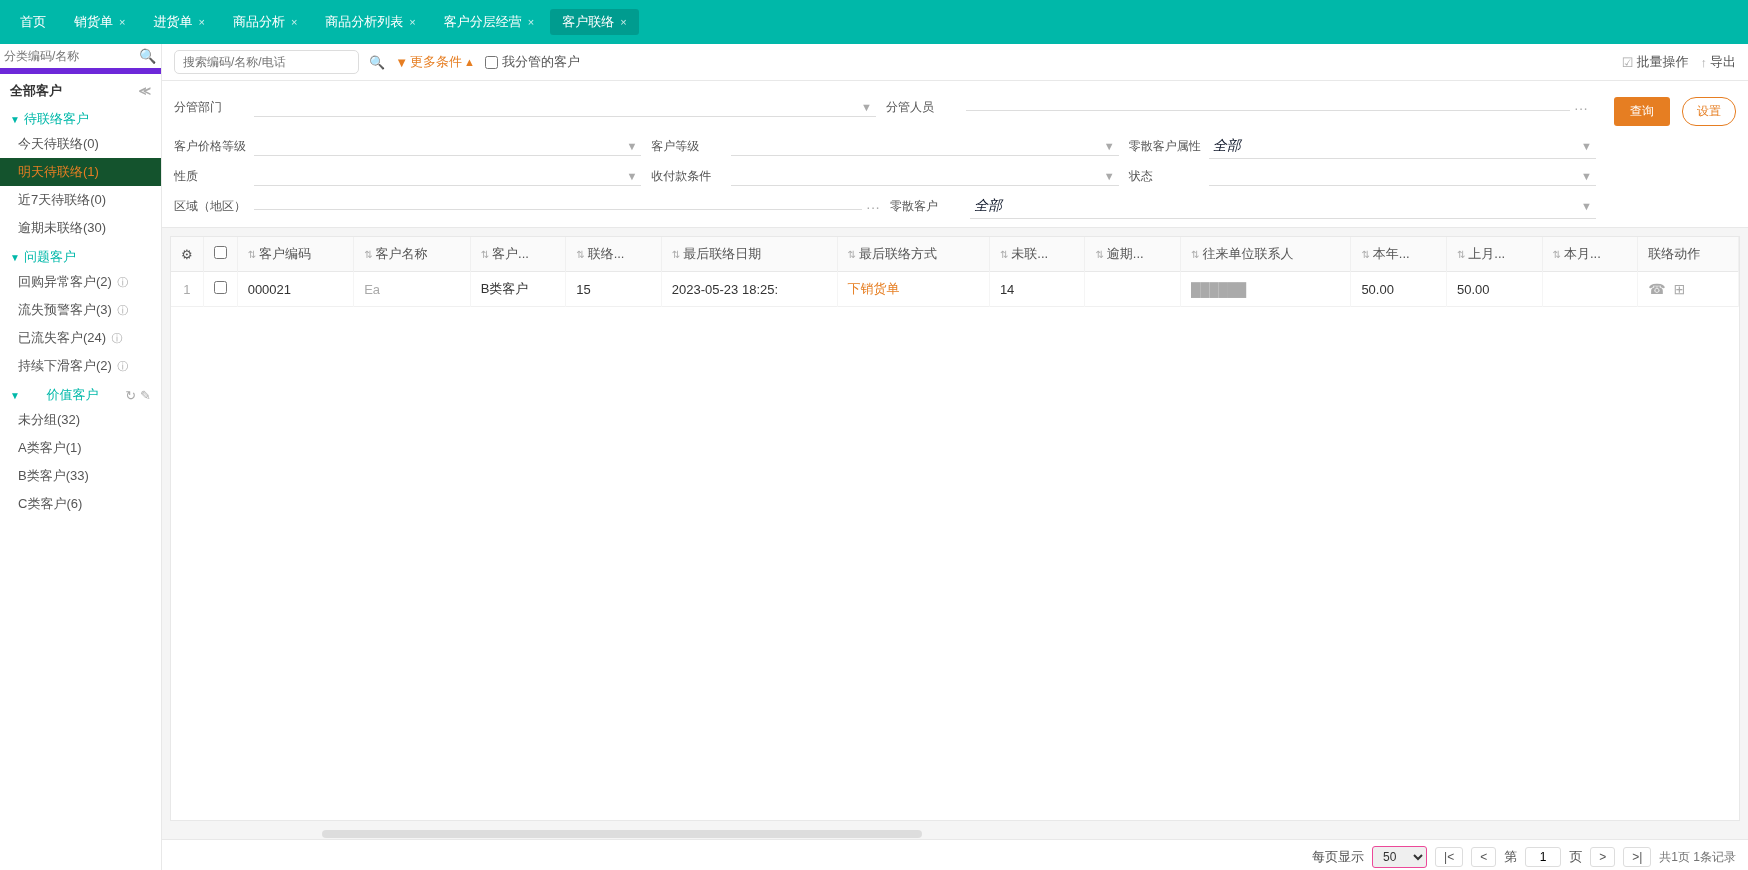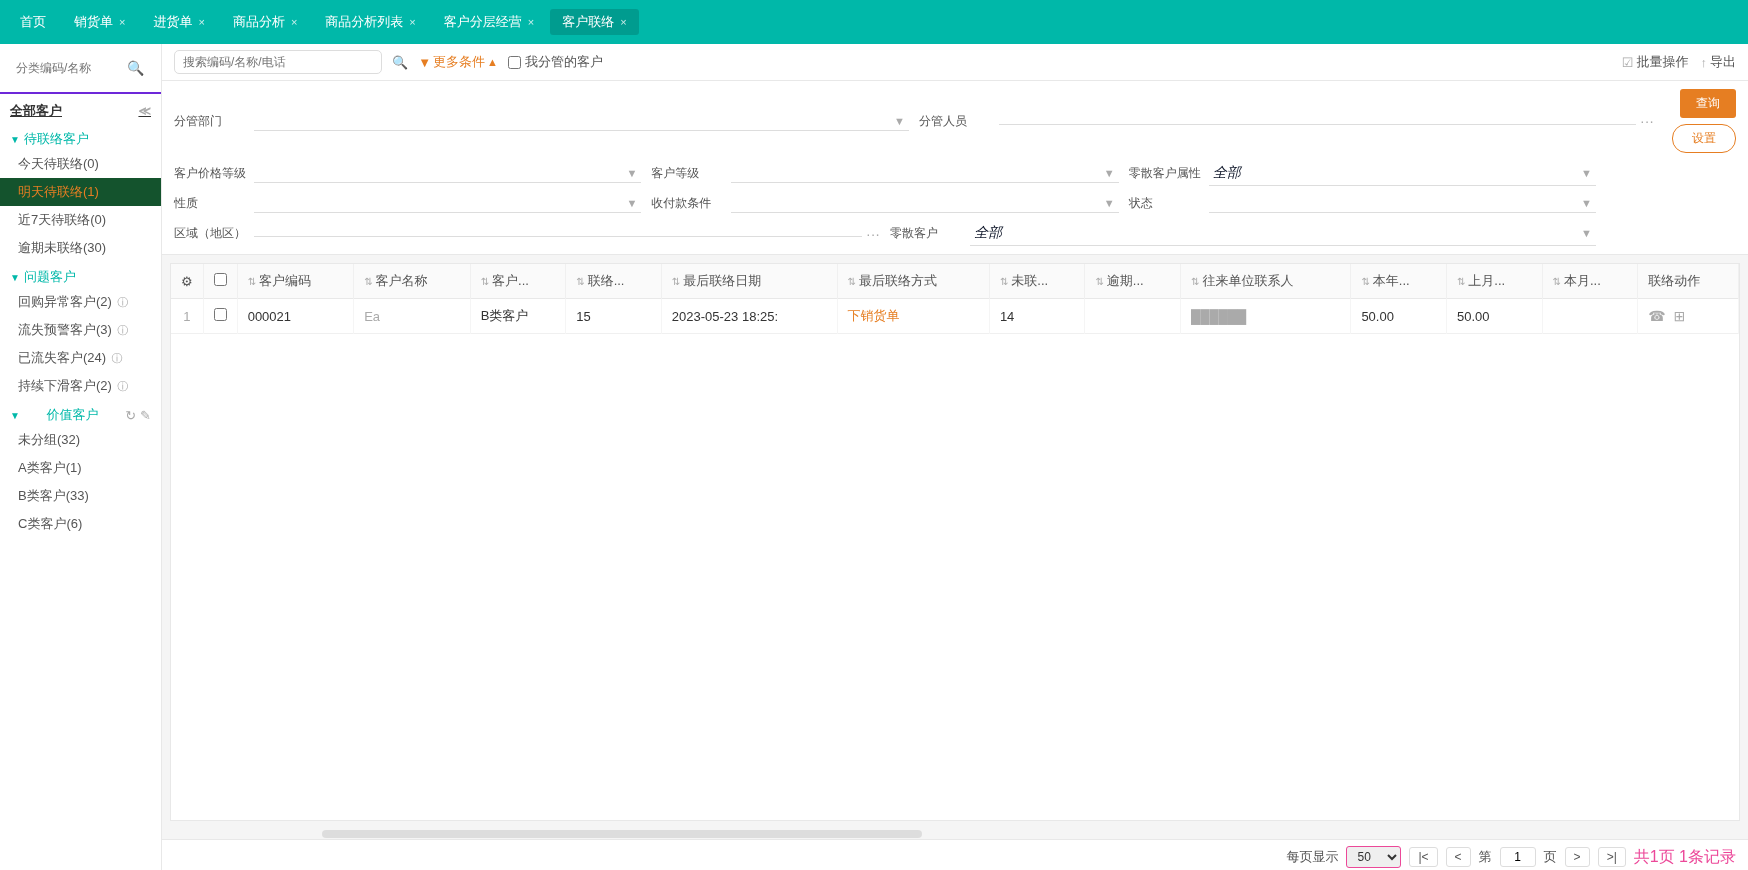--- a/index.html
+++ b/index.html
@@ -41,42 +41,41 @@
     
     .sidebar {
       width: 162px;
       background: #fff;
       border-right: 1px solid #e8e8e8;
       display: flex;
       flex-direction: column;
       overflow-y: auto;
     }
     .sidebar-search {
-      padding: 16px;
-      display: flex;
-      align-items: center;
-      border-bottom: 2px solid #6d28d9;
+      padding: 4px;
+      display: flex;
+      align-items: center;
+      border-bottom: 6px solid #6d28d9;
     }
     .sidebar-search input {
       border: none;
       outline: none;
       width: 100%;
       font-size: 12px;
       color: #999;
     }
     .sidebar-search .search-icon { color: #aaa; font-size: 14px; cursor: pointer; }
     .sidebar-section-header {
       padding: 8px 10px 4px;
       font-weight: bold;
       color: #333;
       display: flex;
       align-items: center;
       justify-content: space-between;
       font-size: 13px;
-      text-decoration: underline;
     }
     .sidebar-section-header .icon-grid { color: #aaa; font-size: 12px; }
     .sidebar-group-title {
       padding: 6px 10px 2px;
       color: #00b8a9;
       font-size: 12px;
       display: flex;
       align-items: center;
       gap: 4px;
     }
@@ -109,21 +108,21 @@
       padding: 6px 12px;
       border-bottom: 1px solid #e8e8e8;
       display: flex;
       align-items: center;
       gap: 10px;
     }
     .filter-search-input {
       border: 1px solid #ddd;
       border-radius: 5px;
       padding: 4px 8px;
-      width: 208px;
+      width: 185px;
       outline: none;
       font-size: 12px;
       color: #999;
     }
     .filter-icon { color: #00b8a9; cursor: pointer; }
     .more-filter-btn {
       color: #e67e22;
       cursor: pointer;
       font-size: 12px;
       display: flex;
@@ -222,23 +221,24 @@
       background: #fff;
       color: #e67e22;
       border: 1px solid #e67e22;
       padding: 5px 14px;
       border-radius: 14px;
       cursor: pointer;
       font-size: 12px;
     }
     .query-settings-col {
       display: flex;
-      flex-direction: column;
-      gap: 6px;
+      flex-direction: row;
+      gap: 12px;
       margin-left: 8px;
+      margin-top: 8px;
     }
 
     
     .table-area {
       flex: 1;
       overflow: auto;
       background: #fff;
       margin: 8px;
       border: 1px solid #e8e8e8;
     }
@@ -304,21 +304,21 @@
     }
     .page-nav-btn:disabled { color: #ccc; cursor: default; }
     .page-input {
       border: 1px solid #ddd;
       width: 36px;
       text-align: center;
       padding: 2px 4px;
       border-radius: 3px;
       font-size: 12px;
     }
-    .total-label { color: #ec4899; font-size: 16px; }
+    .total-label { color: #737373; font-size: 12px; }
 
     .scrollbar-area {
       height: 10px;
       background: #f5f5f5;
       position: relative;
     }
     .scrollbar-thumb {
       position: absolute;
       left: 160px;
       width: 600px;

